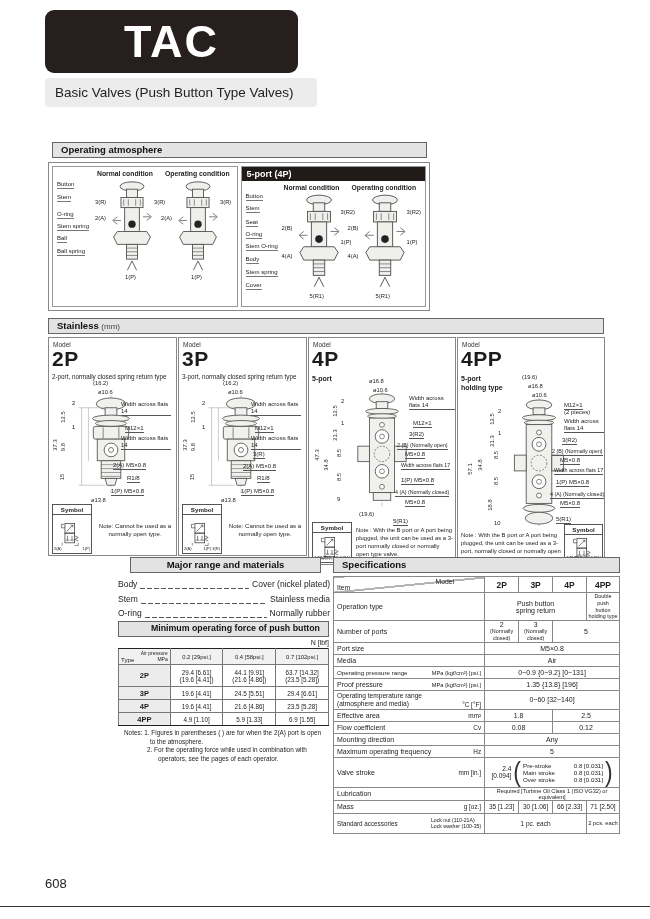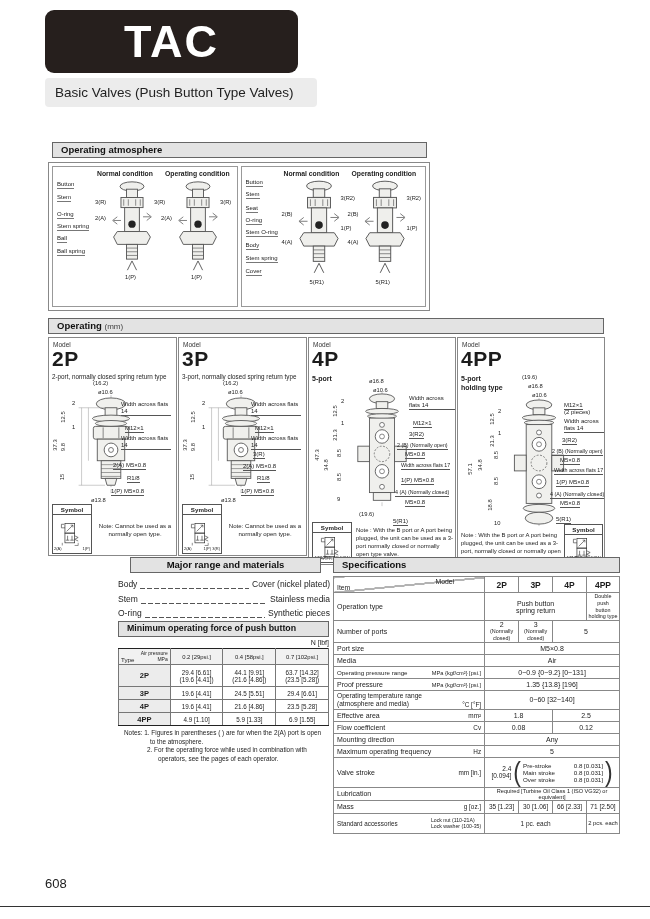--- a/index.html
+++ b/index.html
@@ -222,20 +222,21 @@
       <span class="port" style="left:101px;top:32px">3(R)</span>
       <span class="port" style="left:42px;top:48px">2(A)</span>
       <span class="port" style="left:72px;top:107px">1(P)</span>
       <span class="port" style="left:167px;top:32px">3(R)</span>
       <span class="port" style="left:108px;top:48px">2(A)</span>
       <span class="port" style="left:138px;top:107px">1(P)</span>
     </div>
   </div>
 
   <div class="op-panel">
+    <div class="op-head">5-port (4P)</div>
     <div class="op-content">
       <span class="cond" style="left:42px;top:3px">Normal condition</span>
       <span class="cond" style="left:110px;top:3px">Operating condition</span>
       <span class="part" style="top:12px">Button</span>
       <span class="part" style="top:24px">Stem</span>
       <span class="part" style="top:38px">Seat</span>
       <span class="part" style="top:50px">O-ring</span>
       <span class="part" style="top:62px">Stem O-ring</span>
       <span class="part" style="top:75px">Body</span>
       <span class="part" style="top:88px">Stem spring</span>
@@ -254,21 +255,21 @@
       <span class="port" style="left:165px;top:28px">3(R2)</span>
       <span class="port" style="left:106px;top:44px">2(B)</span>
       <span class="port" style="left:165px;top:58px">1(P)</span>
       <span class="port" style="left:106px;top:72px">4(A)</span>
       <span class="port" style="left:134px;top:112px">5(R1)</span>
     </div>
   </div>
 </div>
 
 <div class="bar" style="left:48px;top:318px;width:556px">
-  <span>Operating</span>&nbsp;<span class="mm">(mm)</span>
+  <span>Stainless</span>&nbsp;<span class="mm">(mm)</span>
 </div>
 
 <div class="dim-panel" style="left:48px;width:129px;height:219px">
   <span class="model-label">Model</span>
   <span class="model-name">2P</span>
   <span class="model-desc" style="top:35px">2-port, normally closed spring return type</span>
   <span class="dnum" style="left:44px;top:42px">(16.2)</span>
   <span class="dnum" style="left:49px;top:51px">ø10.6</span>
   <svg class="abs" style="left:26px;top:57px;width:72px;height:104px">
       <use href="#dim2p"></use>
@@ -430,25 +431,25 @@
       <span>Cover (nickel plated)</span>
   </div>
   <div class="mat-row">
     <span>Stem</span>
       <span class="mat-dash"></span>
       <span>Stainless media</span>
   </div>
   <div class="mat-row">
     <span>O-ring</span>
       <span class="mat-dash"></span>
-      <span>Synthetic pieces</span>
-  </div>
-</div>
-
-<div class="bar" style="left:118px;top:621px;width:211px;text-align:left;font-size:8.8px">Minimum operating force of push button</div>
+      <span>Normally rubber</span>
+  </div>
+</div>
+
+<div class="bar" style="left:118px;top:621px;width:211px;text-align:right;font-size:8.8px">Minimum operating force of push button</div>
 <div class="unit-note">N [lbf]</div>
 <table class="force-table">
   <colgroup>
       <col style="width:52px">
       <col style="width:53px">
       <col style="width:53px">
       <col style="width:53px">
     </colgroup>
   <tbody>
       <tr class="fhead">

